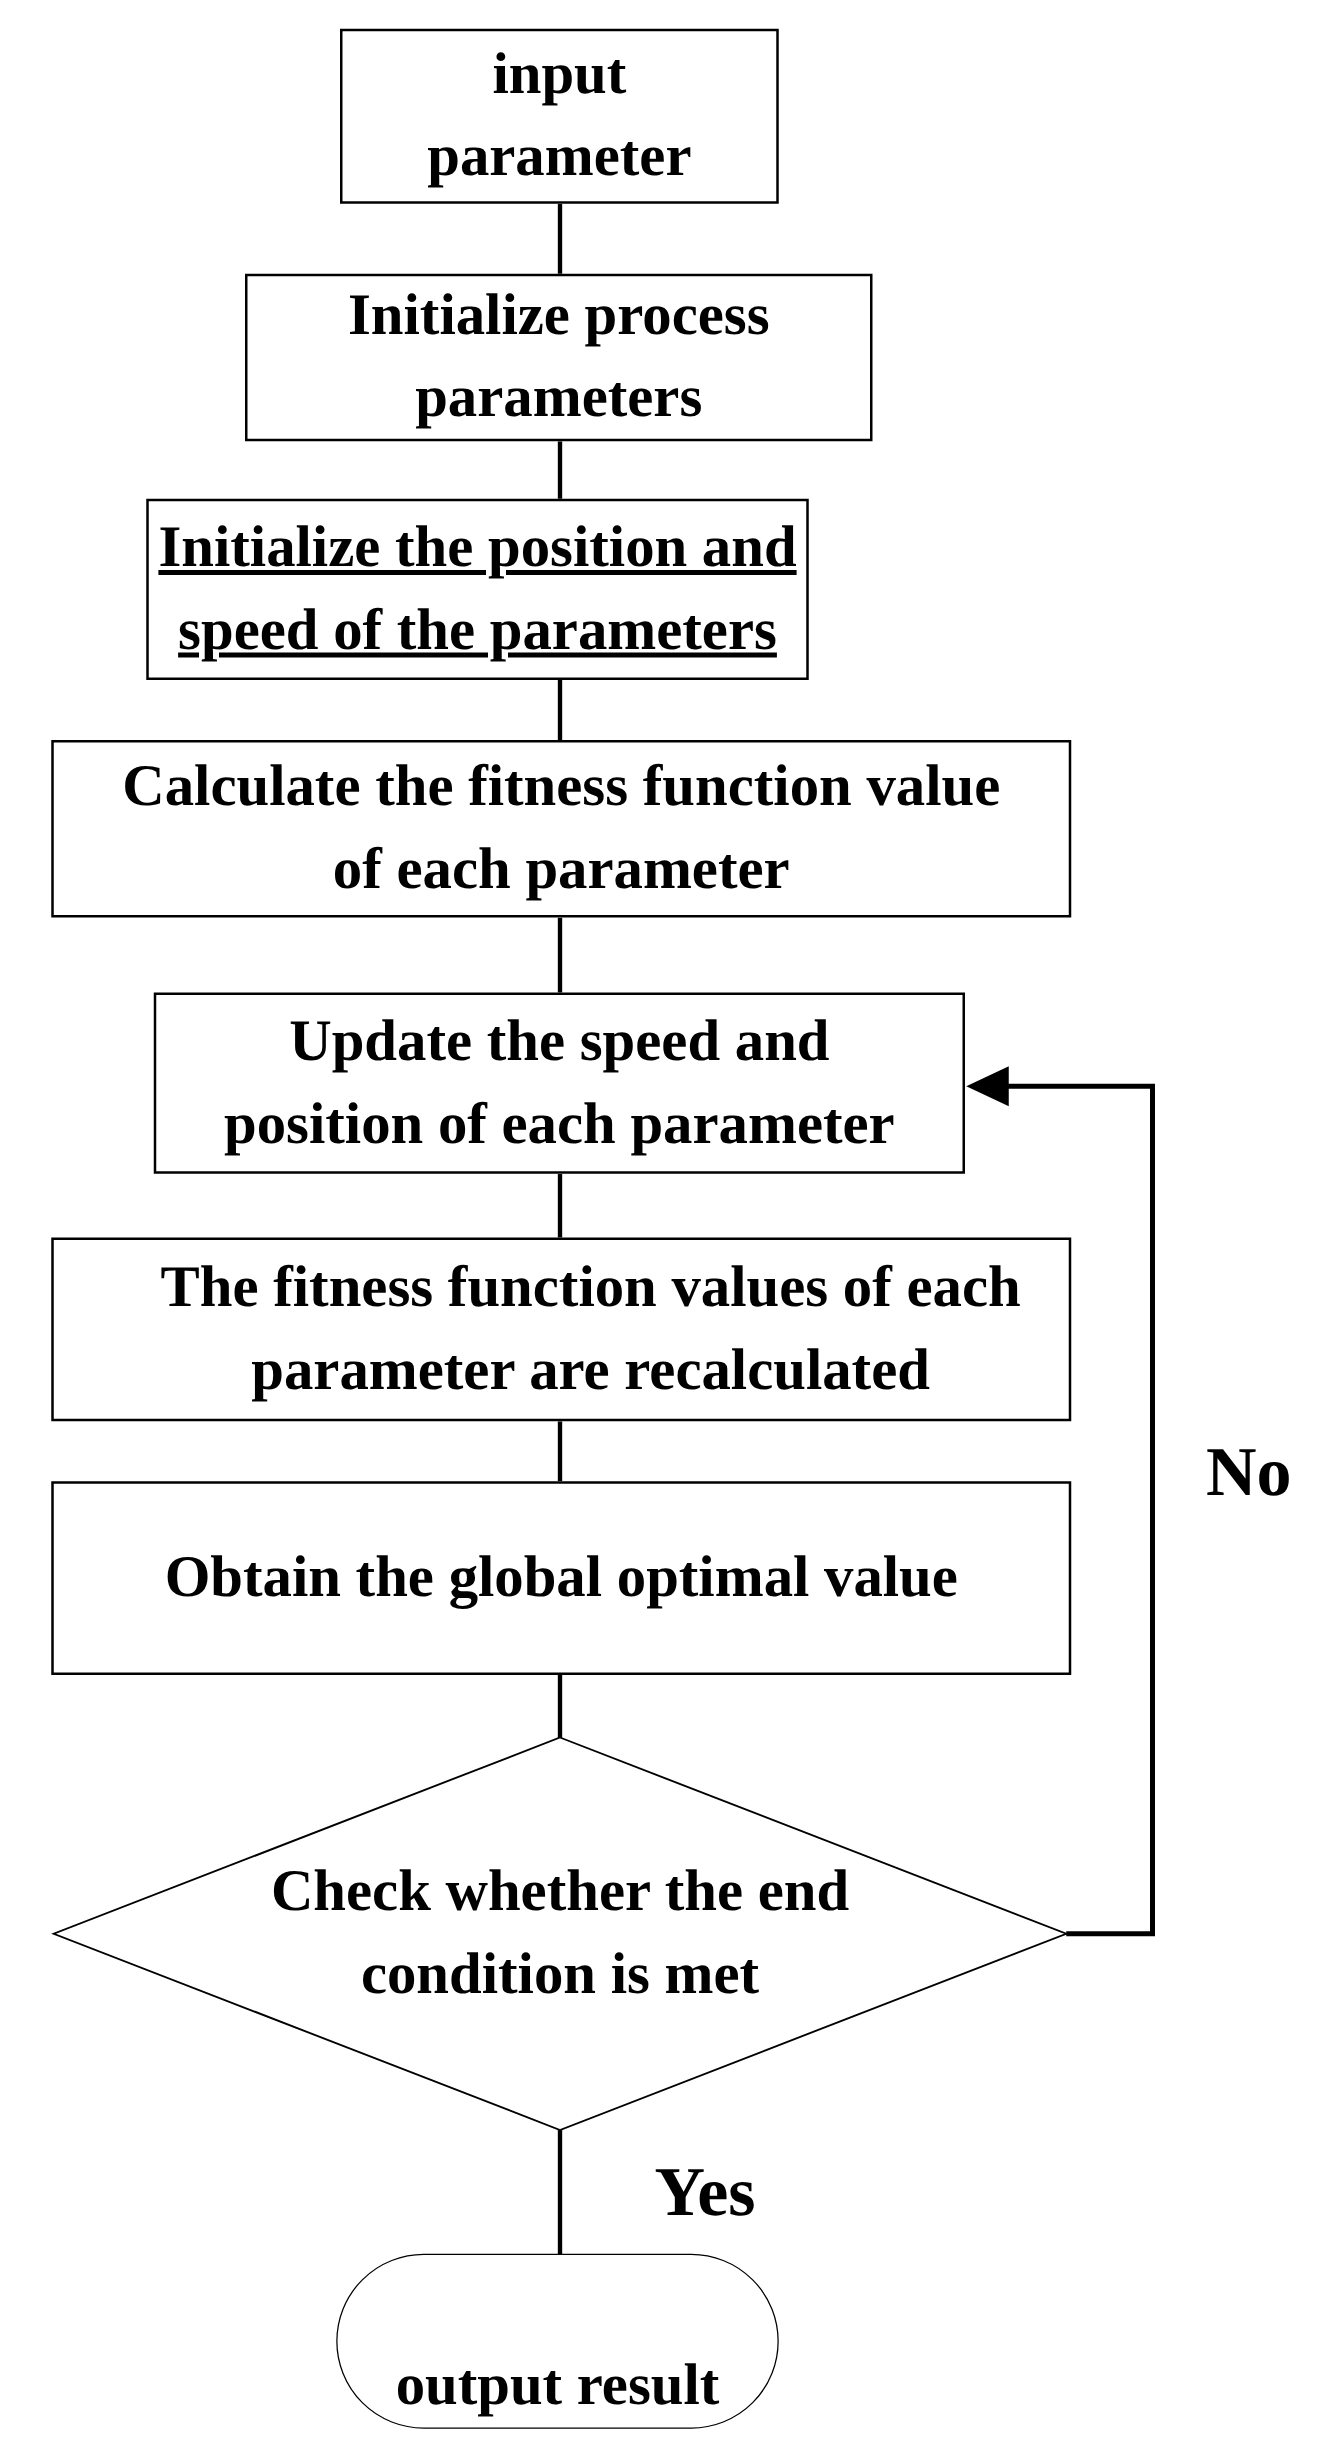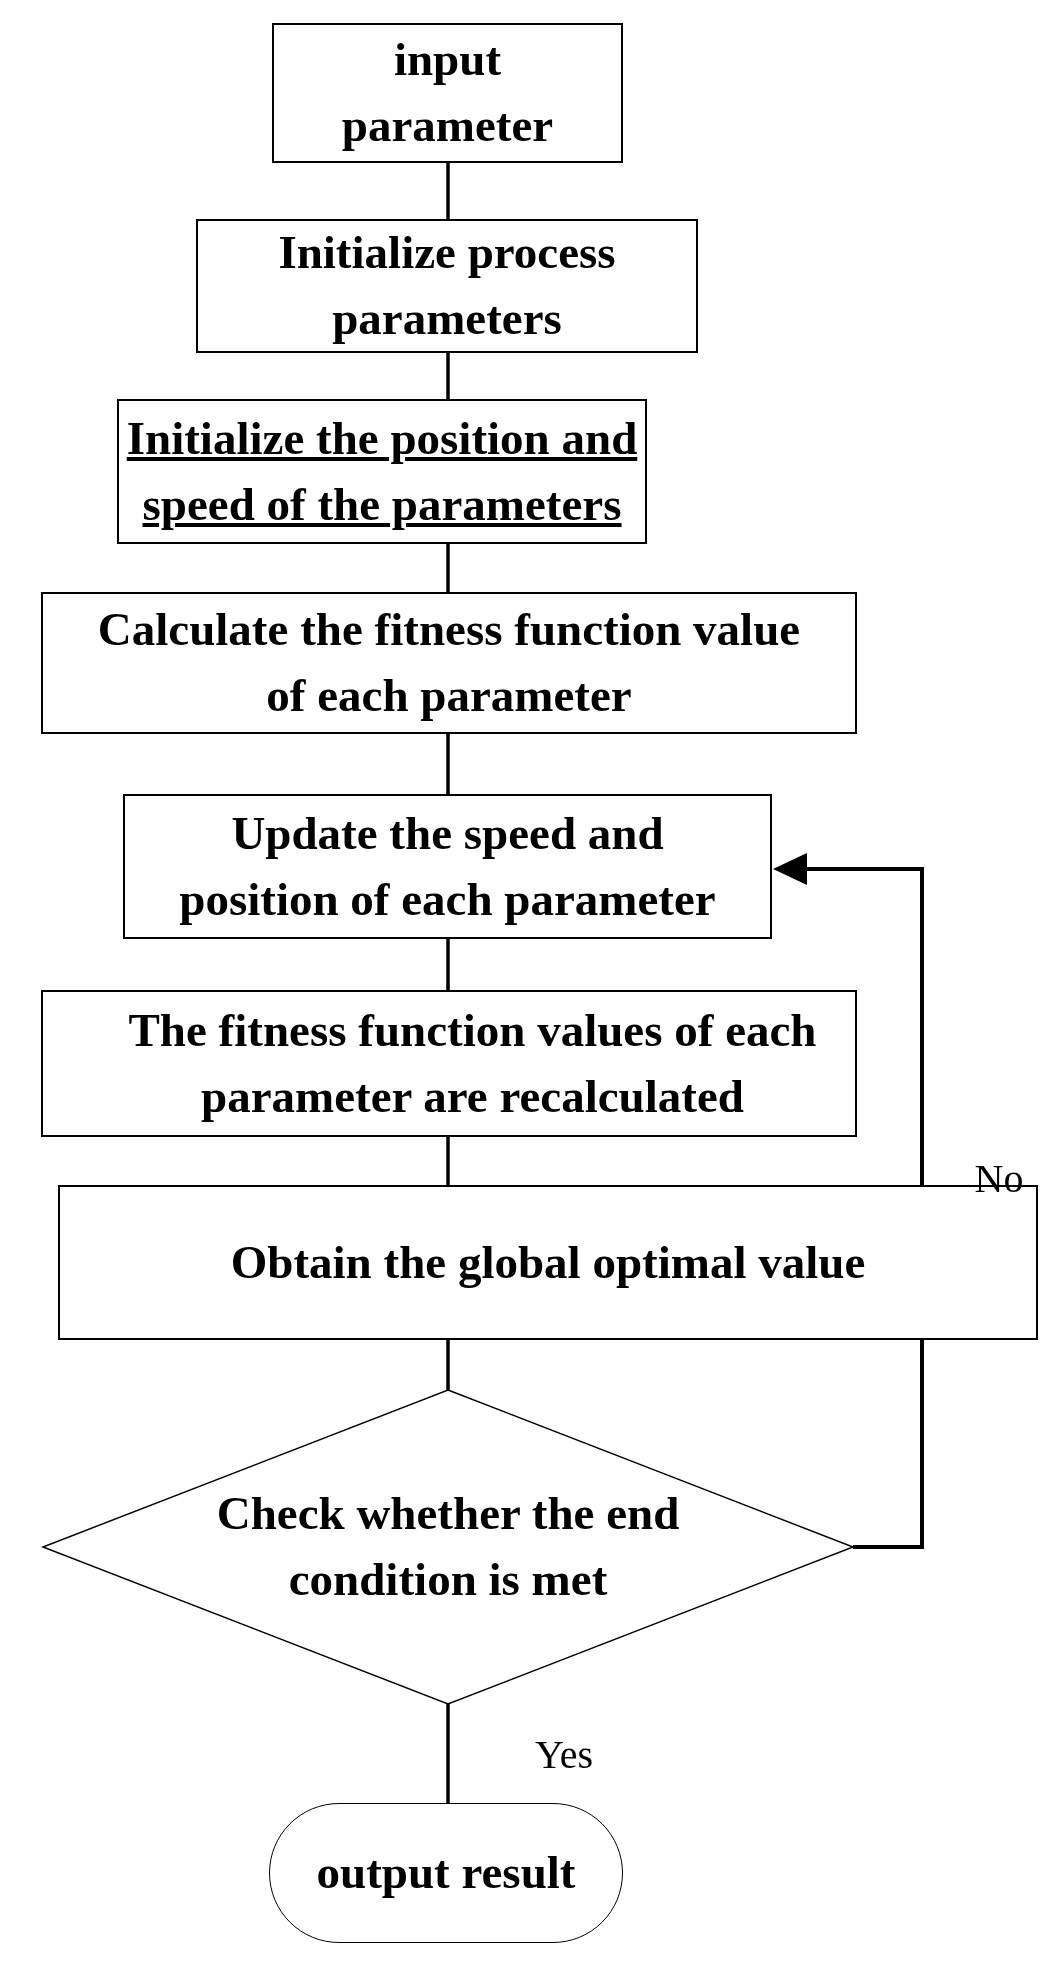--- a/index.html
+++ b/index.html
@@ -44,34 +44,34 @@
     border-radius: 70px;
   }
   .decision-label {
     background: transparent; 
   }
   .edge-label {
     position: absolute;
     display: flex;
     align-items: center;
     justify-content: center;
-    font-weight: normal;
-    font-size: 40px;
+    font-weight: bold;
+    font-size: 56px;
     background: transparent;
   }
   
   #n-input          { left: 272px; top: 23px;   width: 351px; height: 140px; }
   #n-init-process   { left: 196px; top: 219px;  width: 502px; height: 134px; }
   #n-init-position  { left: 117px; top: 399px;  width: 530px; height: 145px; text-decoration: underline; }
   #n-calc-fitness   { left: 41px;  top: 592px;  width: 816px; height: 142px; }
   #n-update-speed   { left: 123px; top: 794px;  width: 649px; height: 145px; align-items: center; }
   #n-recalc-fitness { left: 41px;  top: 990px;  width: 816px; height: 147px; padding-left: 47px; }
-  #n-global-optimal { left: 58px;  top: 1185px; width: 980px; height: 155px; }
+  #n-global-optimal { left: 41px;  top: 1185px; width: 816px; height: 155px; }
   #n-check-end      { left: 148px; top: 1457px; width: 600px; height: 180px; }
-  #n-output         { left: 269px; top: 1803px; width: 354px; height: 140px; }
+  #n-output         { left: 269px; top: 1803px; width: 354px; height: 140px; align-items: flex-end; }
   #lbl-yes          { left: 498px; top: 1720px; width: 132px; height: 68px; }
   #lbl-no           { left: 943px; top: 1144px; width: 112px; height: 68px; }
 </style>
 </head>
 <body>
 
 <div class="canvas">
 
   <svg class="layer-svg" viewBox="0 0 1056 1971" xmlns="http://www.w3.org/2000/svg">
 

